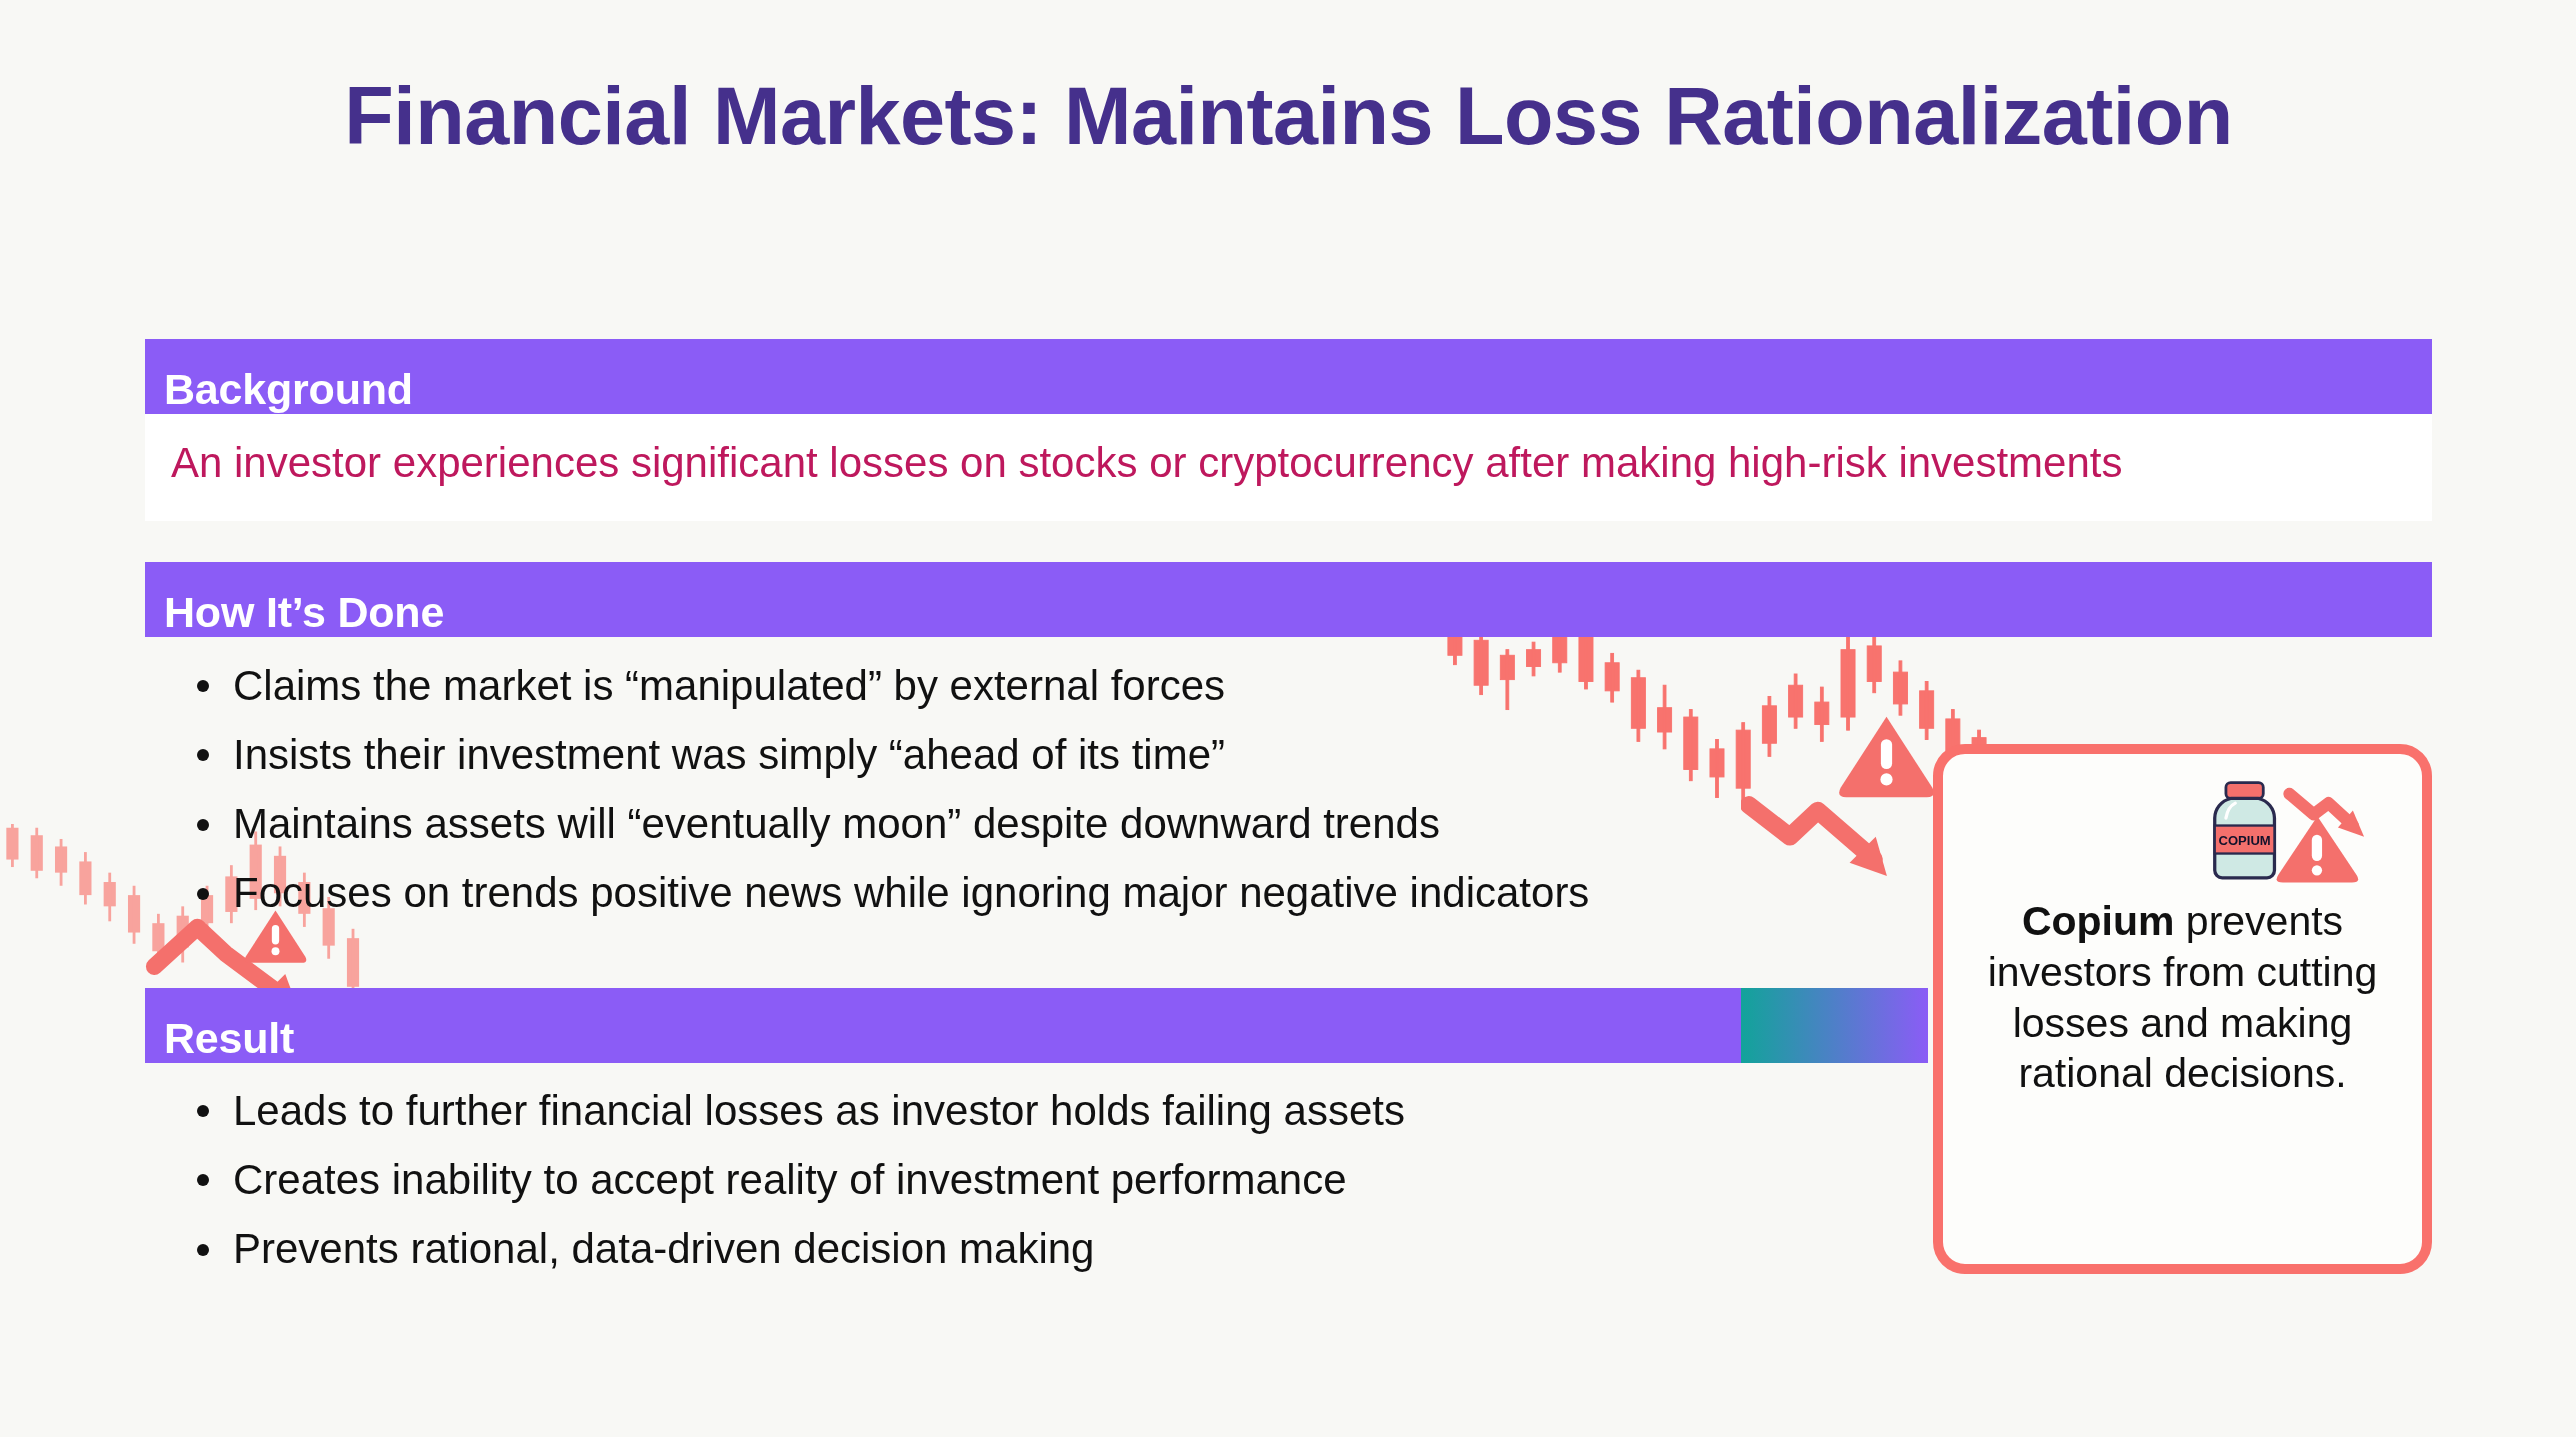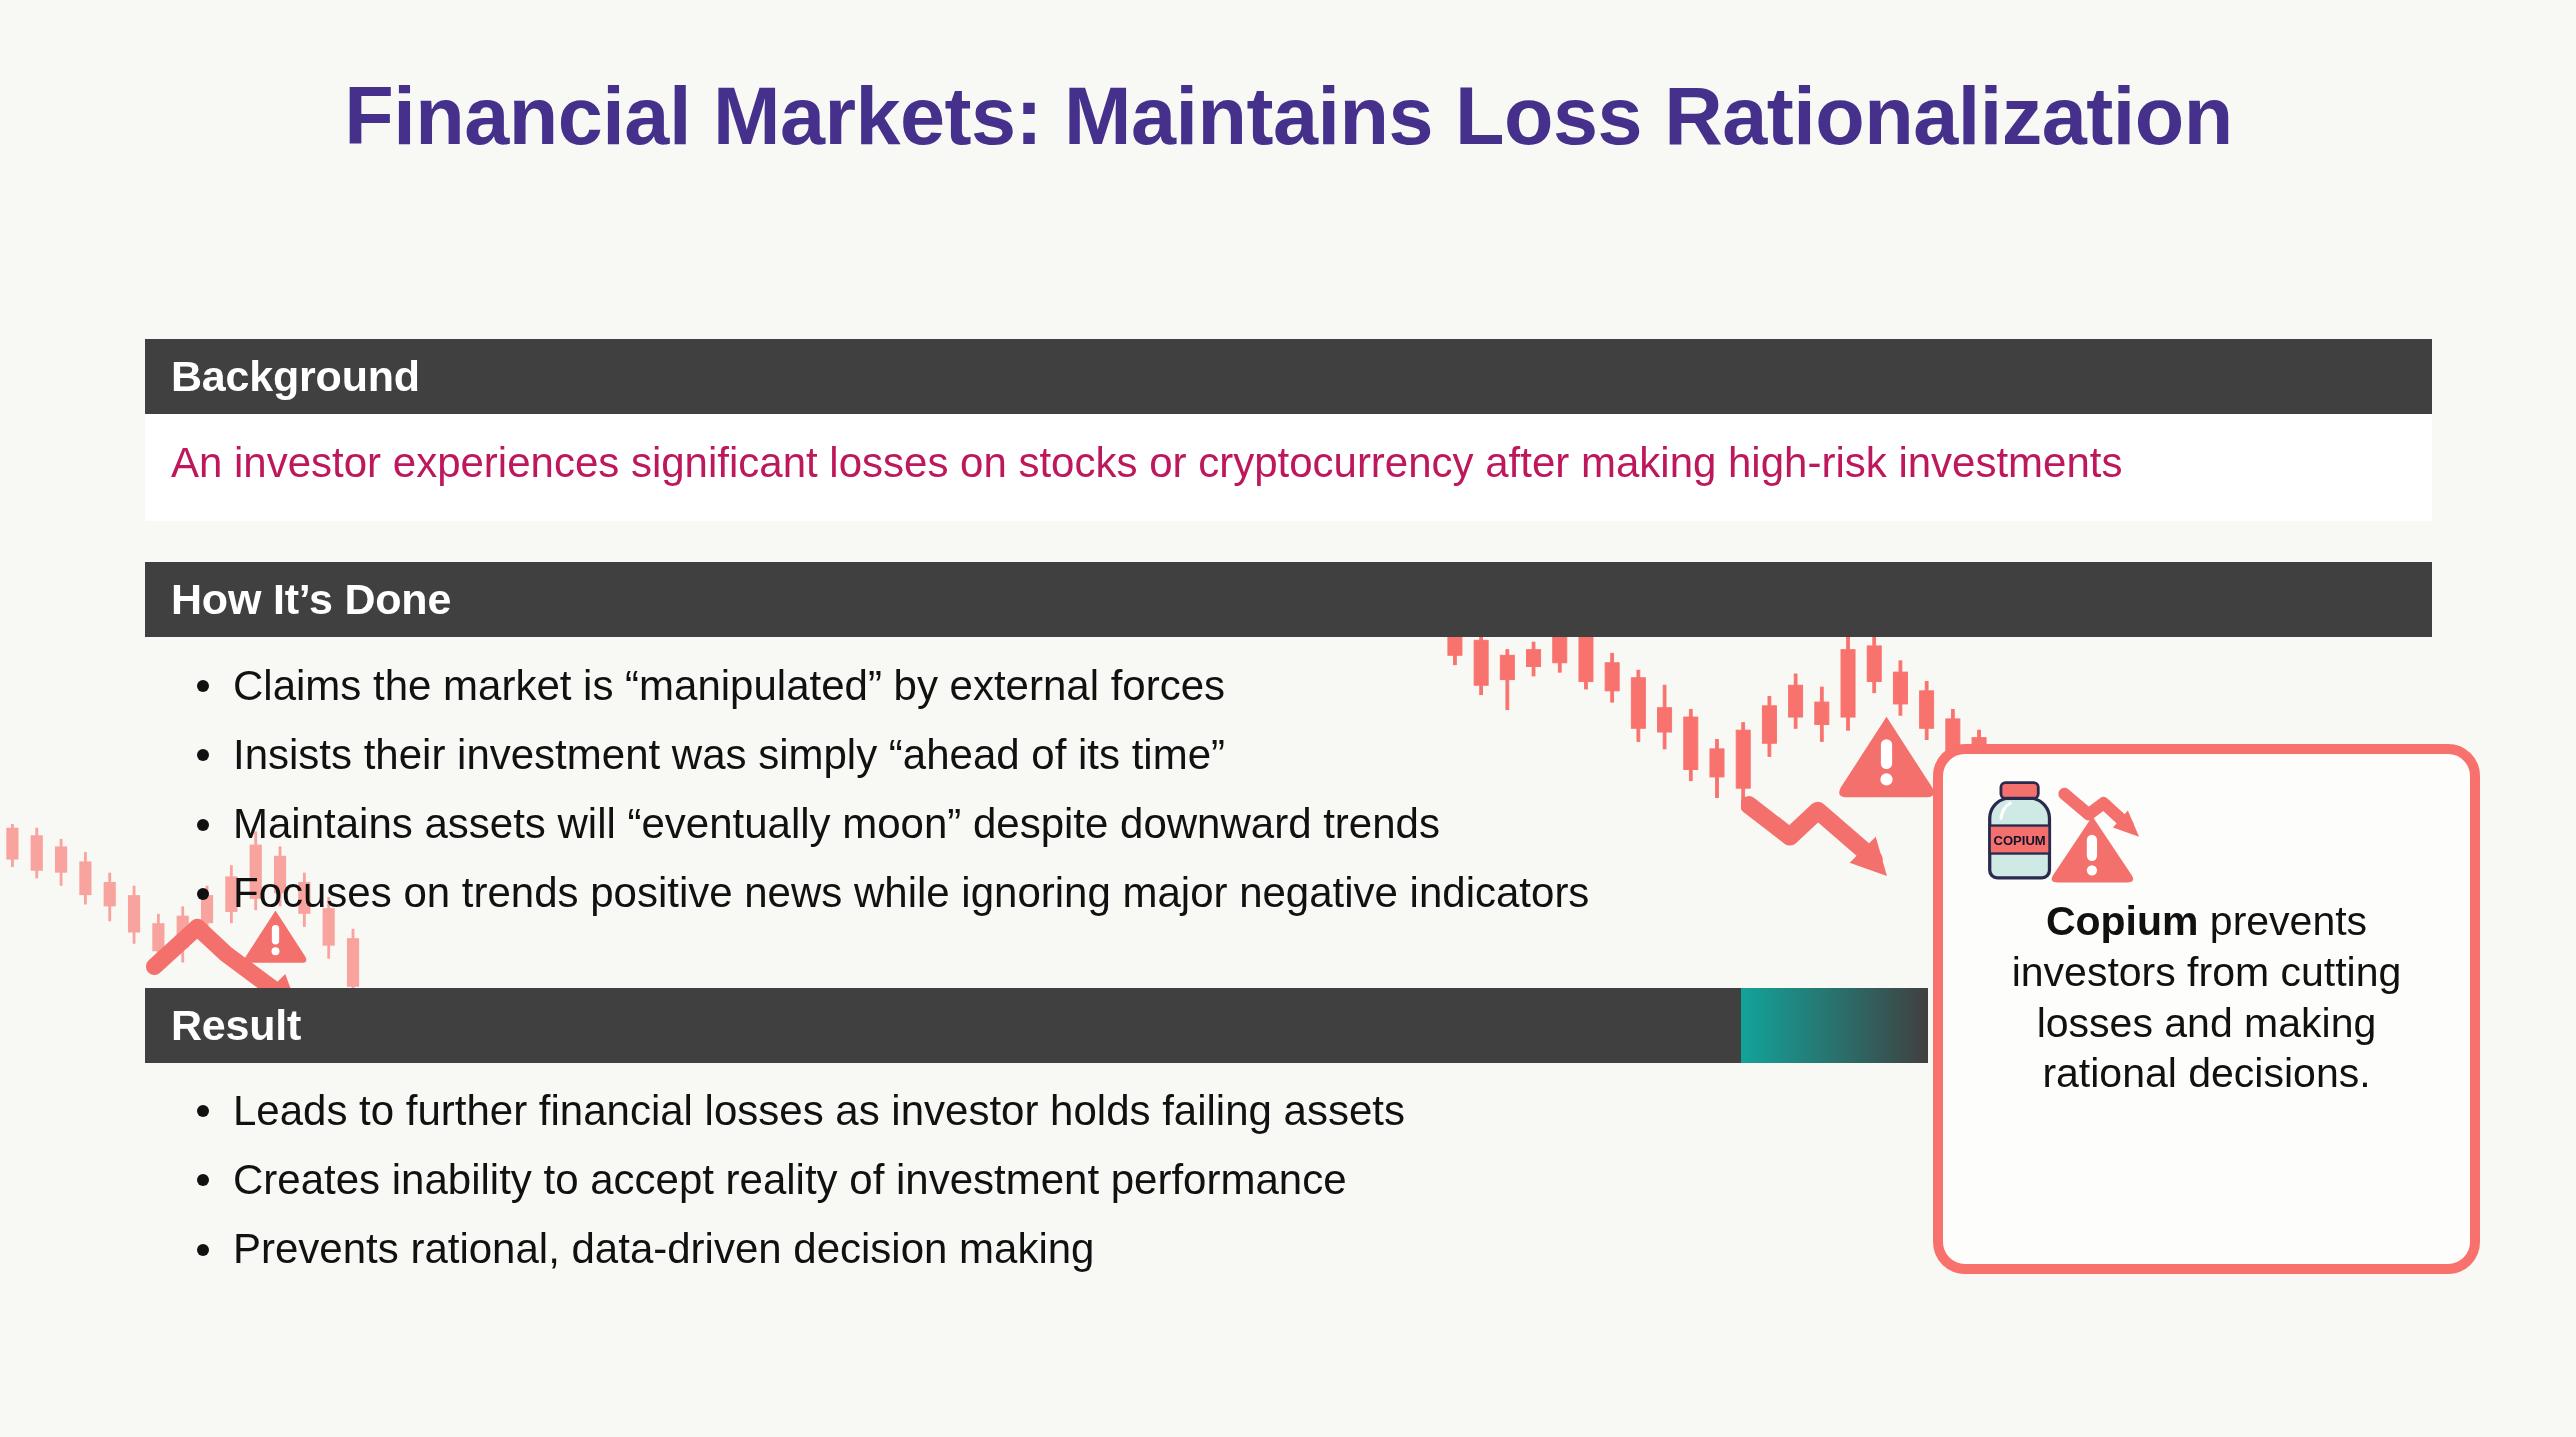--- a/index.html
+++ b/index.html
@@ -38,24 +38,24 @@
     pointer-events: none;
   }
   .decor-mid { left: 1432px; top: 629px; }
   .decor-left { left: -197px; top: 824px; }
 
   
   .section-header {
     position: absolute;
     left: 145px;
     height: 75px;
-    background: #404040;
+    background: #8b5cf6;
     display: flex;
-    align-items: center;
-    padding-left: 26px;
+    align-items: flex-end;
+    padding-left: 19px;
     box-sizing: border-box;
   }
   .section-header .label {
     color: #ffffff;
     font-size: 43px;
     font-weight: 700;
     letter-spacing: -0.2px;
   }
   .section-body {
     position: absolute;
@@ -118,29 +118,29 @@
     width: 590px;
     height: 618px;
     border-radius: 56px;
     background: radial-gradient(closest-side, rgba(249,113,108,0.42), rgba(249,113,108,0.0) 72%);
     pointer-events: none;
   }
   #copium-card {
     position: absolute;
     left: 1933px;
     top: 744px;
-    width: 547px;
+    width: 499px;
     height: 530px;
     box-sizing: border-box;
     border: 10.3px solid #f9716c;
     border-radius: 32px;
     background: #fdfdfb;
     display: flex;
     flex-direction: column;
-    align-items: flex-start;
+    align-items: flex-end;
     padding: 22.5px 24px 9.4px 24px;
   }
   #copium-icons {
     width: 206px;
     height: 112px;
     position: relative;
     margin-bottom: 7.5px;
   }
   .copium-text {
     font-size: 41px;

